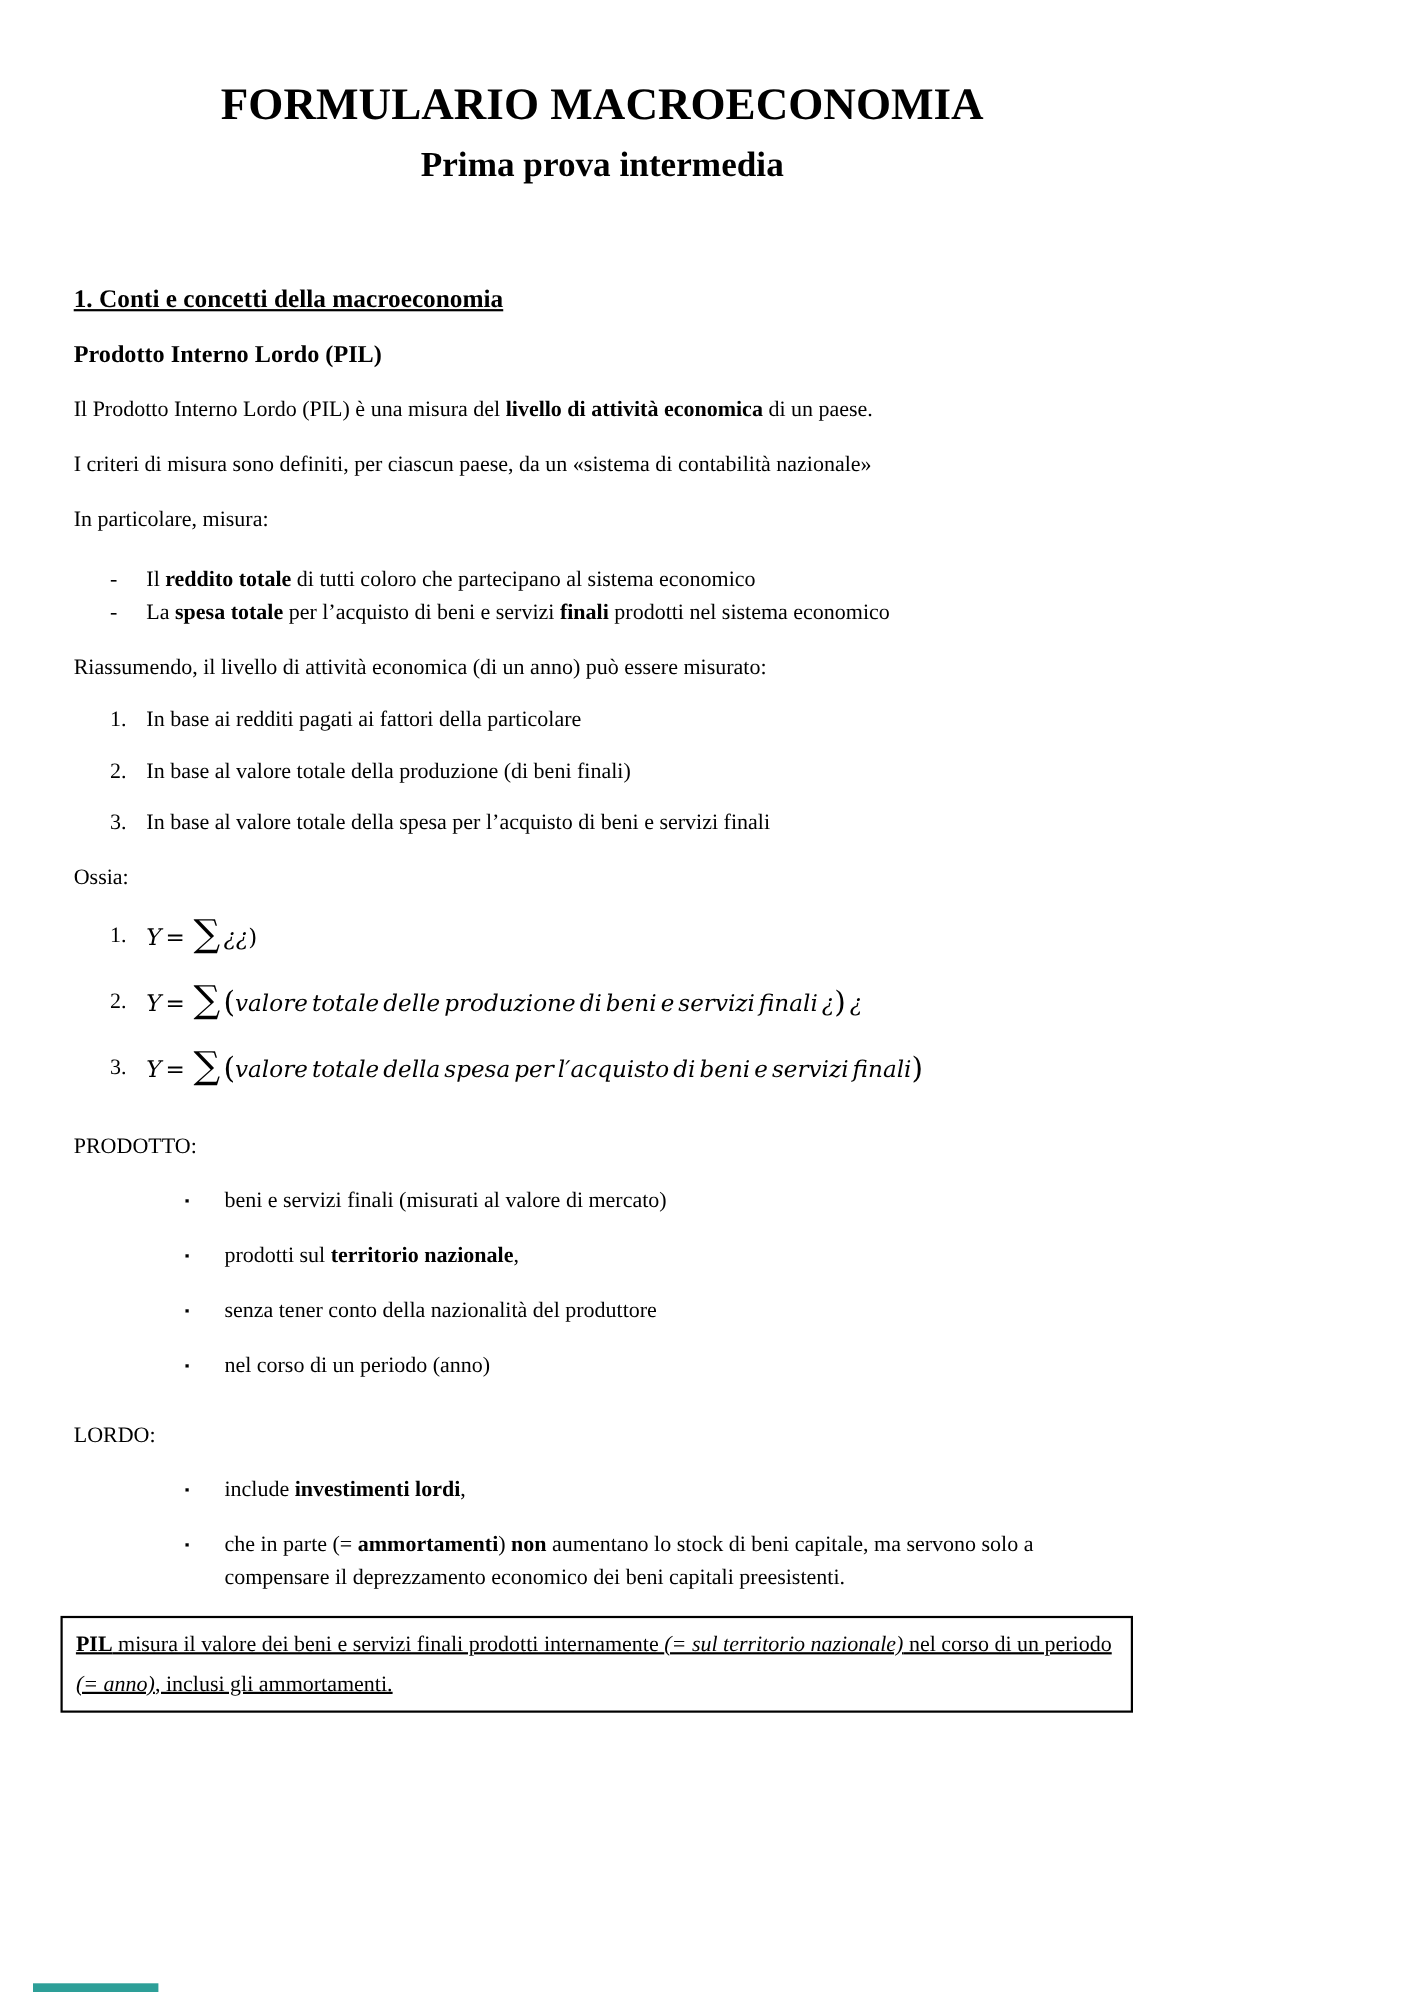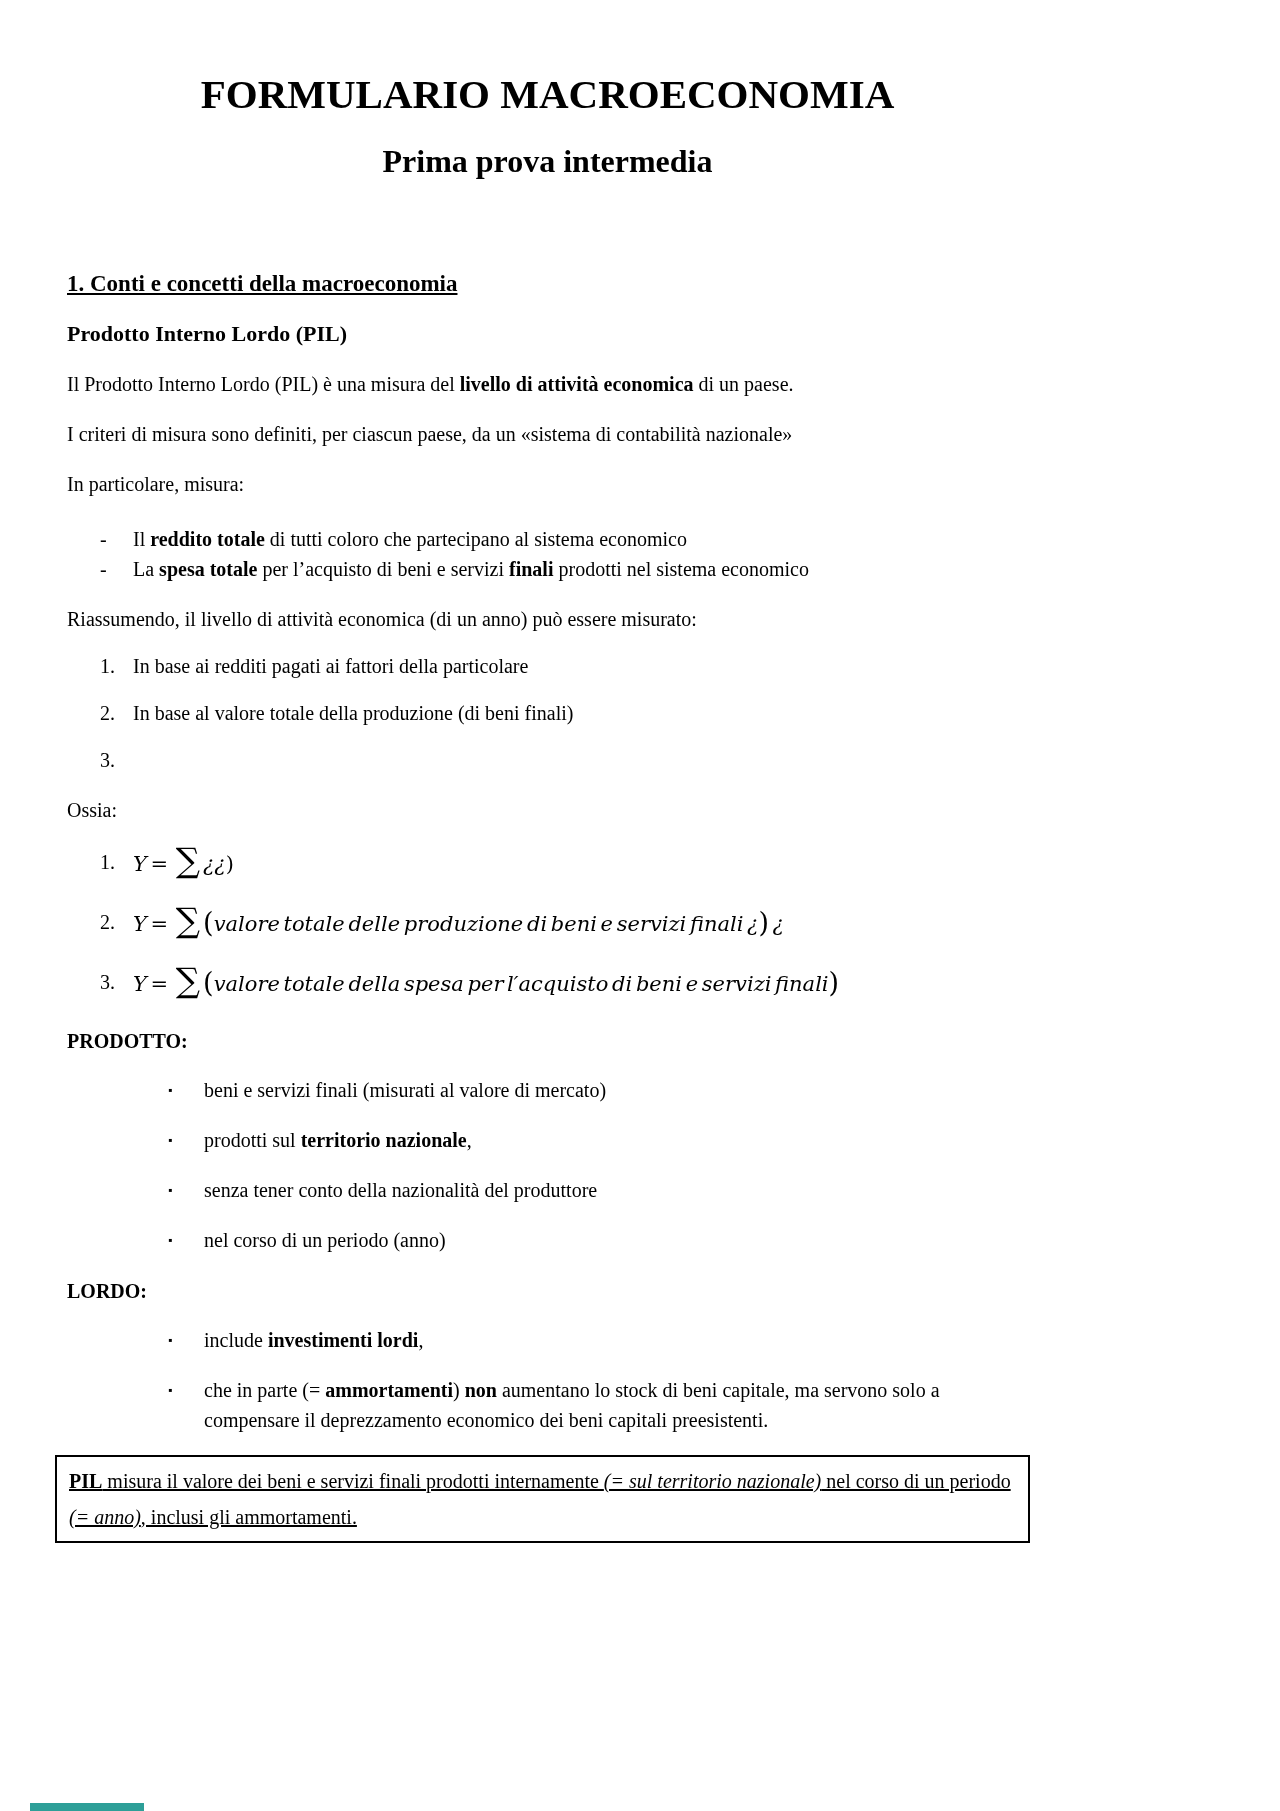--- a/index.html
+++ b/index.html
@@ -3,39 +3,39 @@
 <meta charset="utf-8">
 <style>
   html,body{margin:0;padding:0;}
   body{
     width:1280px;height:1811px;position:relative;overflow:hidden;
     background:#ffffff;color:#000;
     font-family:"Liberation Serif", serif;
   }
   .content{margin-left:67px;width:961px;padding-top:74px;font-size:20px;line-height:27px;}
   .doc-title{font-size:41px;line-height:40px;font-weight:700;text-align:center;margin:0;}
-  .doc-subtitle{font-size:32px;line-height:38px;font-weight:700;text-align:center;margin:28px 0 0;}
+  .doc-subtitle{font-size:32px;line-height:38px;font-weight:700;text-align:center;margin:16px 0 0;}
   .section-heading{font-size:23px;line-height:28px;font-weight:700;text-decoration:underline;margin:90px 0 0;}
   .subsection-heading{font-size:22px;line-height:28px;font-weight:700;margin:22px 0 0;}
   .para{margin:23px 0 0;}
   .dash-list{margin-top:28px;}
   .dash-item{display:flex;margin-top:3px;}
   .dash-item:first-child{margin-top:0;}
   .dash-item .mk{flex:0 0 33px;margin-left:33px;}
   .num-list{margin-top:16px;}
   .num-item{display:flex;margin-top:20px;}
   .num-item .mk{flex:0 0 33px;margin-left:33px;}
   .formula-list{margin-top:15px;}
   .formula-item{display:flex;align-items:center;margin-top:14px;height:46px;}
   .formula-item .mk{flex:0 0 33px;margin-left:33px;}
   .formula{font-family:"DejaVu Serif", serif;font-size:21px;}
   .formula .i{font-style:italic;word-spacing:-3px;}
   .formula .sigma{font-size:34px;font-style:normal;margin:0 3px 0 1px;position:relative;top:1px;}
   .formula .paren{font-size:27px;font-weight:400;position:relative;top:1px;}
-  .def-term{font-weight:700;margin-top:23px;}
+  .def-term{font-weight:400;margin-top:36px;}
   .def-bullet{display:flex;margin-top:20px;line-height:30px;}
   .def-bullet .mk{flex:0 0 36px;margin-left:101px;font-size:12px;line-height:30px;}
   .pil-box{border:2px solid #000;margin:20px 0 0 -12px;padding:6px 12px;width:947px;line-height:36px;text-decoration:underline;}
   .b{font-weight:700;}
   .u{}
   .i{font-style:italic;}
   .teal-bar{position:absolute;left:30px;bottom:0;width:114px;height:8px;}
 </style>
 </head>
 <body>
@@ -69,20 +69,21 @@
     <div class="num-item">
       <span class="mk">1.</span>
       <span class="tx"><span>In base ai </span><span class="u">redditi</span><span> pagati ai fattori della particolare</span></span>
     </div>
     <div class="num-item">
       <span class="mk">2.</span>
       <span class="tx"><span>In base al </span><span class="u">valore</span><span> totale della produzione (di beni finali)</span></span>
     </div>
     <div class="num-item">
       <span class="mk">3.</span>
+      <span class="tx"><span>In base al valore totale della </span><span class="u">spesa</span><span> per l’acquisto di beni e servizi finali</span></span>
     </div>
   </div>
 
   <p class="para">Ossia:</p>
 
   <div class="formula-list">
     <div class="formula-item">
       <span class="mk">1.</span>
       <span class="formula"><span class="i">Y </span><span>= </span><span class="sigma">∑</span><span class="i">¿¿</span><span>)</span></span>
     </div>

